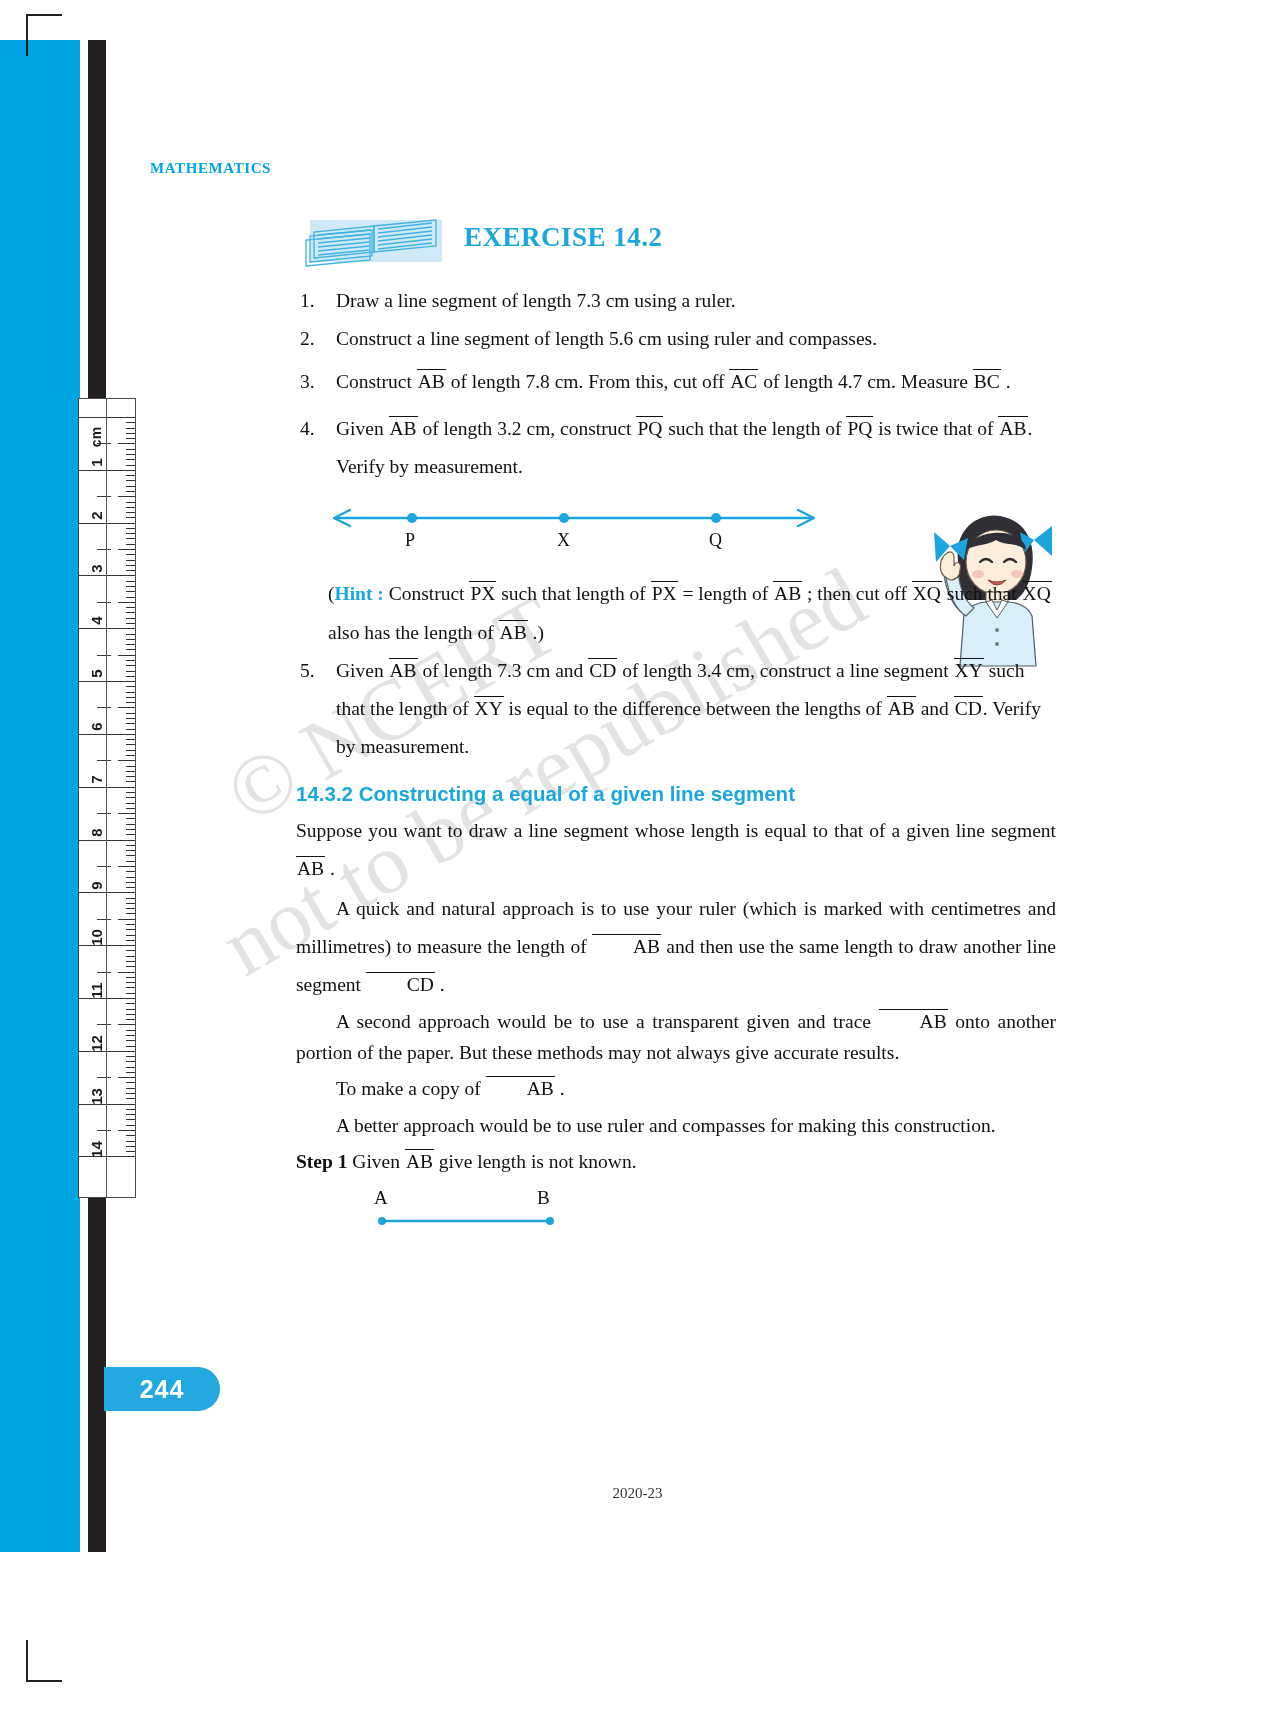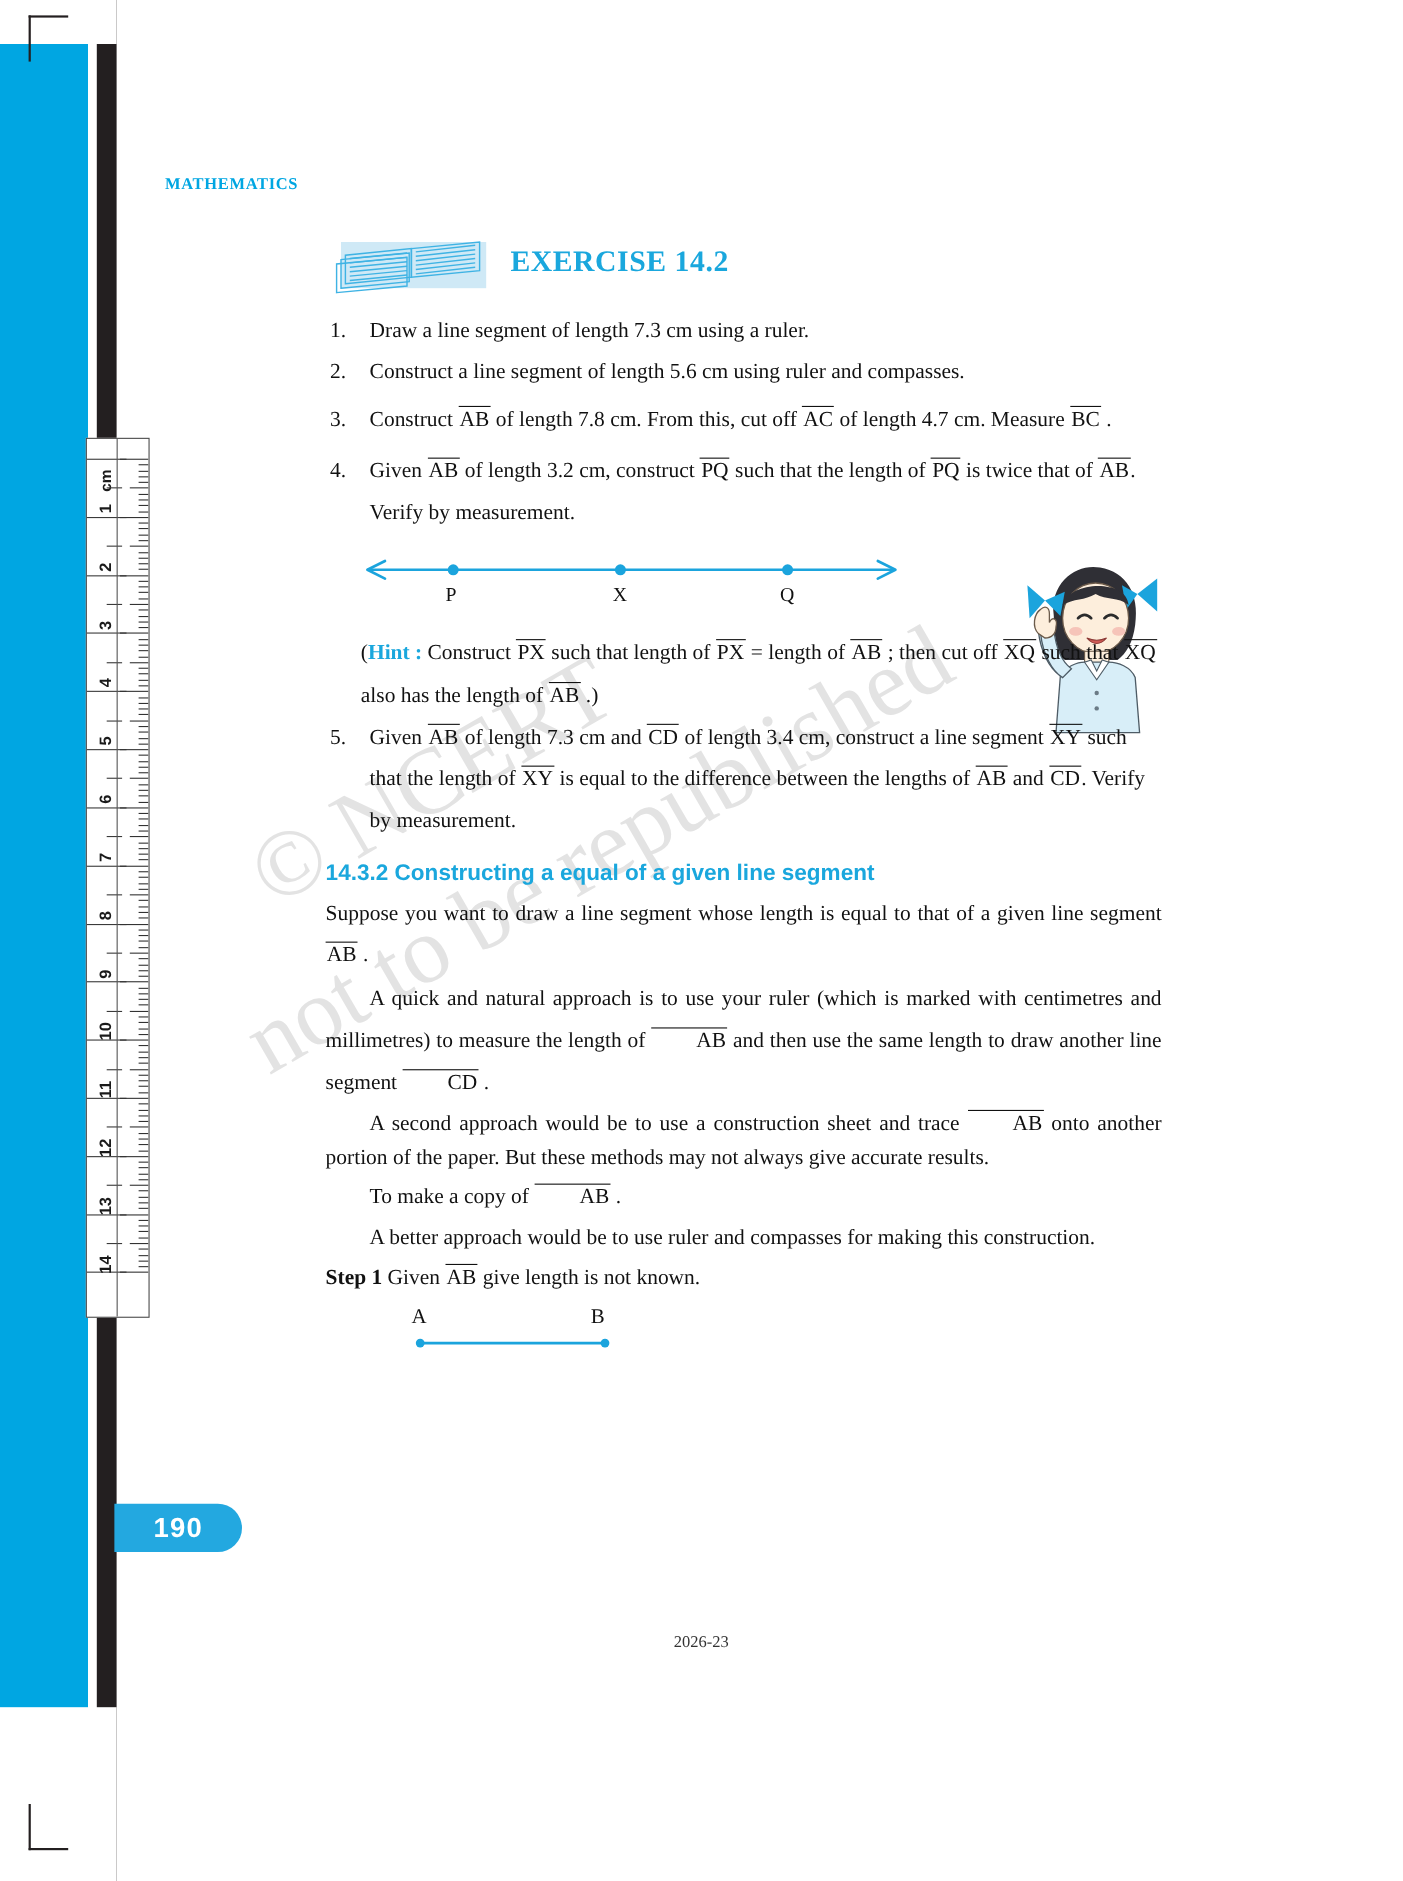--- a/index.html
+++ b/index.html
@@ -441,39 +441,39 @@
         <span class="num">5.</span><span><span>Given </span><span class="ovl">AB</span><span> of length 7.3 cm and </span><span class="ovl">CD</span><span> of length 3.4 cm,  construct a line segment </span><span class="ovl">XY</span><span> such that the length of </span><span class="ovl">XY</span><span> is equal to  the difference between the lengths of </span><span class="ovl">AB</span><span> and </span><span class="ovl">CD</span><span>. Verify by measurement.</span></span>
       </li>
     </ul>
 
     <div class="sec-head">14.3.2 Constructing a equal of a given line segment</div>
 
     <p class="para"><span>Suppose you want to draw a line segment whose length is equal to that of a given line segment </span><span class="ovl">AB</span><span> .</span></p>
 
     <p class="para ind"><span>A quick and natural approach is to use your ruler (which is marked with centimetres and millimetres) to measure the length of </span><span class="ovl">AB</span><span> and then use the same length to draw another line segment </span><span class="ovl">CD</span><span> .</span></p>
 
-    <p class="para ind tight"><span>A second approach would be to use a construction sheet and trace  </span><span class="ovl">AB</span><span> onto another portion of the paper. But these methods may not always give accurate results.</span></p>
+    <p class="para ind tight"><span>A second approach would be to use a transparent given and trace  </span><span class="ovl">AB</span><span> onto another portion of the paper. But these methods may not always give accurate results.</span></p>
 
     <p class="para ind"><span>To make a copy of </span><span class="ovl">AB</span><span> .</span></p>
 
     <p class="para ind tight">A better approach would be to use ruler and compasses for making this construction.</p>
 
     <p class="para"><b>Step 1</b><span> Given </span><span class="ovl">AB</span><span> give length is not known.</span></p>
 
     <div class="ab-wrap">
       <span class="ab-lab" style="left:0px;top:0px;">A</span>
       <span class="ab-lab" style="left:163px;top:0px;">B</span>
       <svg width="200" height="24" viewBox="0 0 200 24" style="position:absolute;left:2px;top:26px;">
         <line x1="6" y1="8" x2="174" y2="8" stroke="#1ba4dd" stroke-width="2.6"></line>
         <circle cx="6" cy="8" r="4" fill="#1ba4dd"></circle>
         <circle cx="174" cy="8" r="4" fill="#1ba4dd"></circle>
       </svg>
     </div>
 
   </div>
 
   <div class="page-badge">
-    <span>190</span>
+    <span>244</span>
   </div>
 
-  <div class="footer">2026-23</div>
+  <div class="footer">2020-23</div>
 
 </div>
 
 </body></html>

